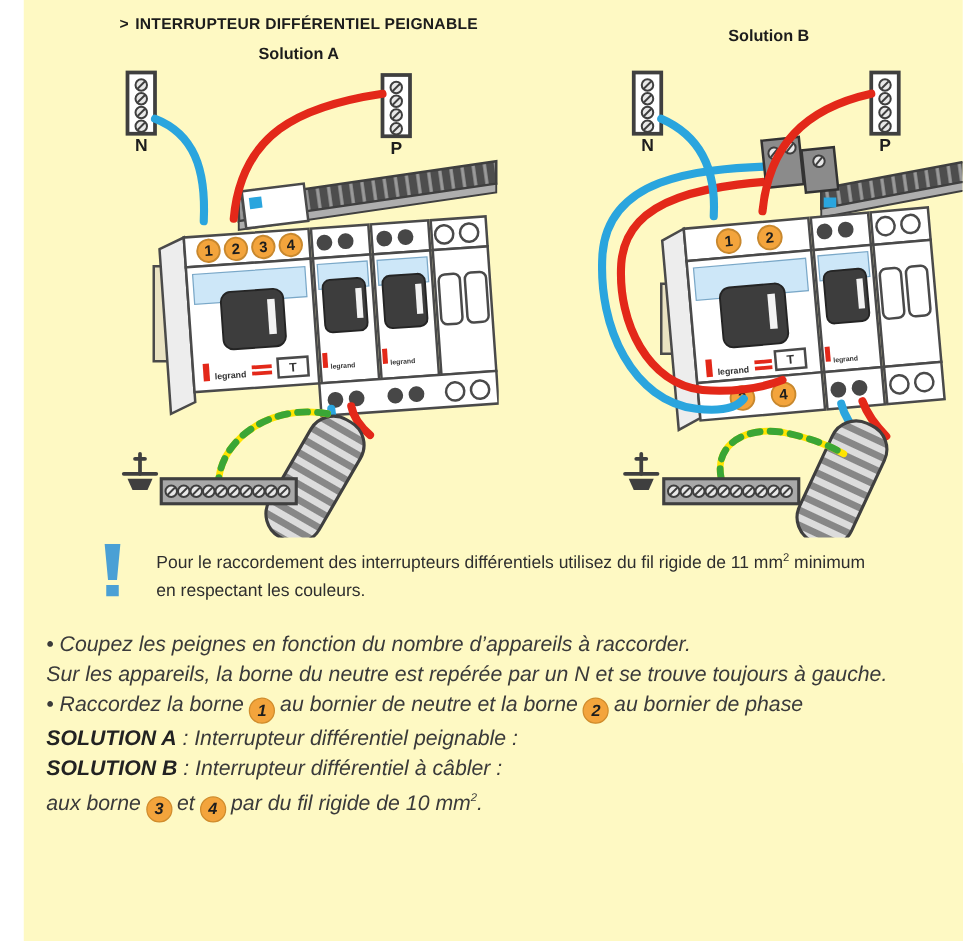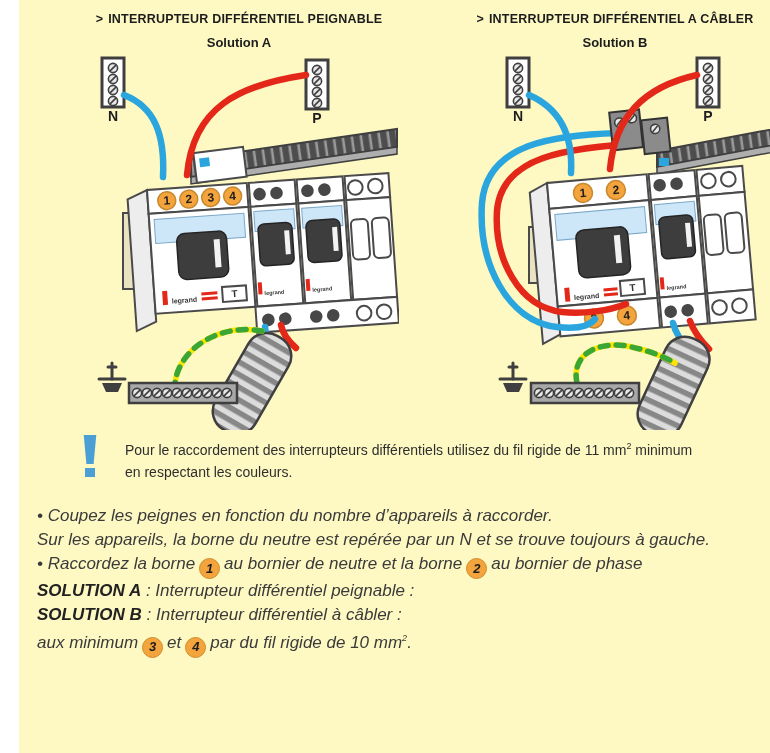--- a/index.html
+++ b/index.html
@@ -58,21 +58,20 @@
 </head>
 <body>
 
 <div class="page">
 
   <div class="dg-header" style="left:60px;width:320px;">
     <div class="title"><span class="chev">&gt;</span><span>INTERRUPTEUR DIFFÉRENTIEL PEIGNABLE</span></div>
     <div class="sub">Solution A</div>
   </div>
   <div class="dg-header" style="left:440px;width:312px;">
-    <div class="title"><span class="chev">&gt;</span><span>INTERRUPTEUR DIFFÉRENTIEL A CÂBLER</span></div>
     <div class="sub">Solution B</div>
   </div>
 
   <svg class="diagram" style="left:60px;" width="320" height="375" viewBox="0 0 320 375">
     <defs>
       <g id="screwA">
           <circle class="screw-c" r="4.6"></circle>
           <line class="screw-l" x1="-2.4" y1="2.4" x2="2.4" y2="-2.4"></line>
         </g>
       <pattern id="railA" width="9" height="18" patternUnits="userSpaceOnUse" patternTransform="rotate(-8)">
@@ -364,17 +363,17 @@
     <div class="iline">
       <span>• Raccordez la borne</span><span class="badge">1</span><span>au bornier de neutre et  la borne</span><span class="badge">2</span><span>au bornier de phase</span>
     </div>
     <div class="iline">
       <span class="bold">SOLUTION A</span><span> : Interrupteur différentiel peignable :</span>
     </div>
     <div class="iline">
       <span class="bold">SOLUTION B</span><span> : Interrupteur différentiel à câbler :</span>
     </div>
     <div class="iline">
-      <span>aux minimum</span><span class="badge">3</span><span>et</span><span class="badge">4</span><span>par du fil rigide de 10 mm</span><sup>2</sup><span>.</span>
+      <span>aux borne</span><span class="badge">3</span><span>et</span><span class="badge">4</span><span>par du fil rigide de 10 mm</span><sup>2</sup><span>.</span>
     </div>
   </div>
 
 </div>
 
 </body></html>

